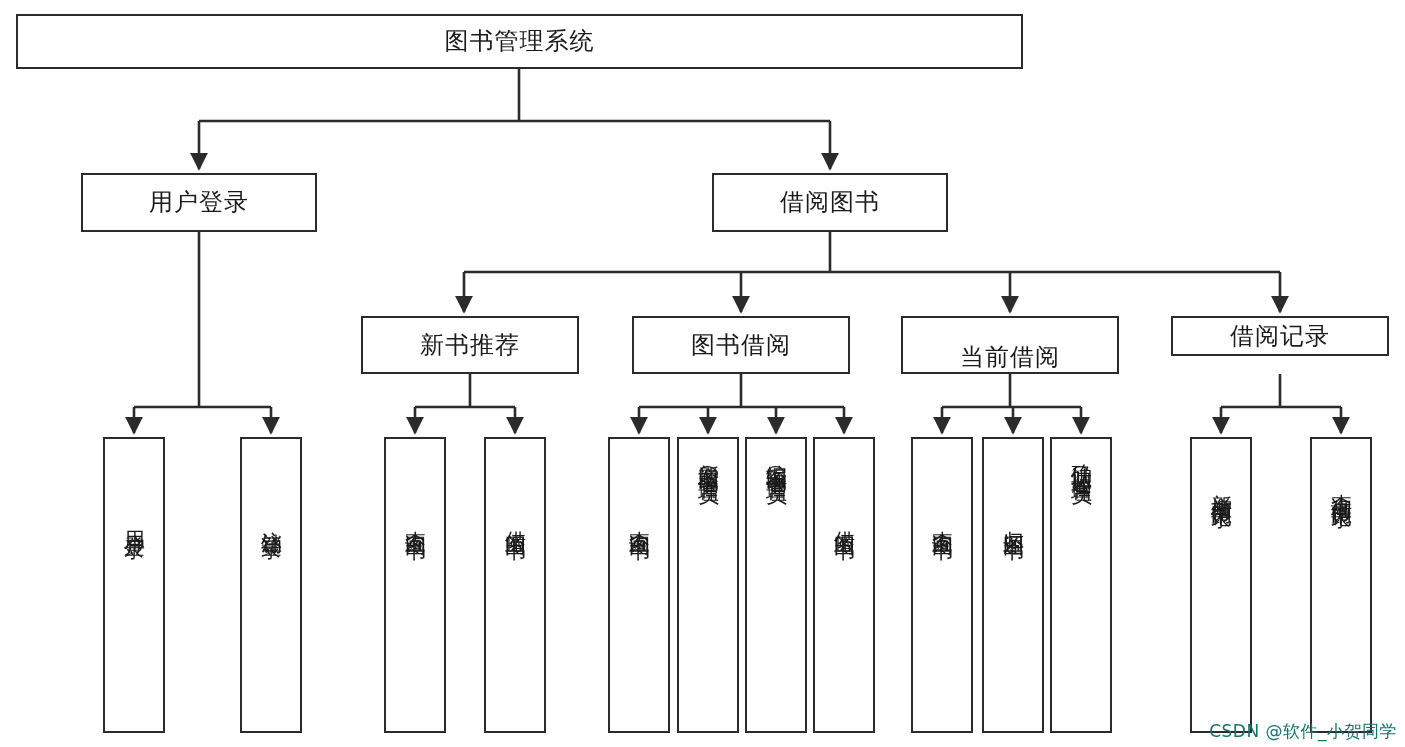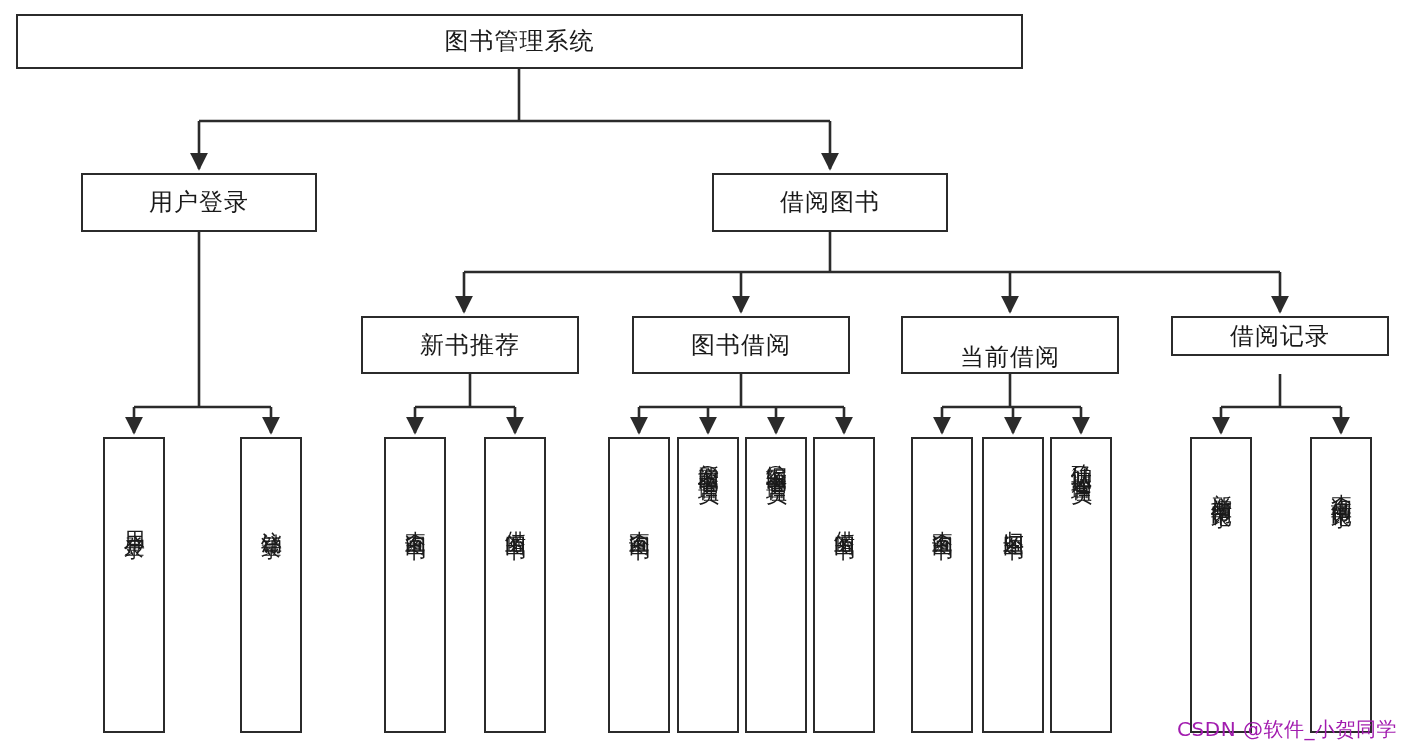--- a/index.html
+++ b/index.html
@@ -48,22 +48,22 @@
     font-size: 21px;
     line-height: 1.18;
     letter-spacing: 3px;
     white-space: nowrap;
     color: #1a1a1a;
   }
   #watermark {
     position: absolute;
     right: 8px;
     bottom: 4px;
-    font-size: 20px;
-    color: #a21caf;
+    font-size: 17px;
+    color: #0f766e;
     letter-spacing: 0.5px;
     white-space: nowrap;
     pointer-events: none;
   }
 </style>
 </head>
 <body>
 
 <div id="canvas">
 

